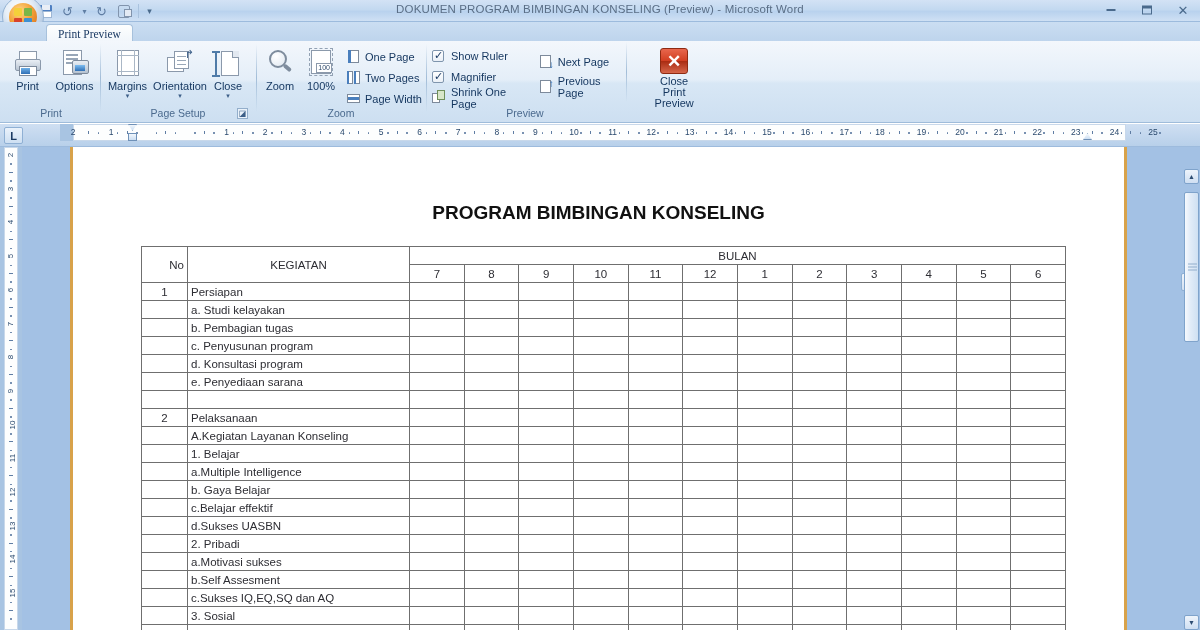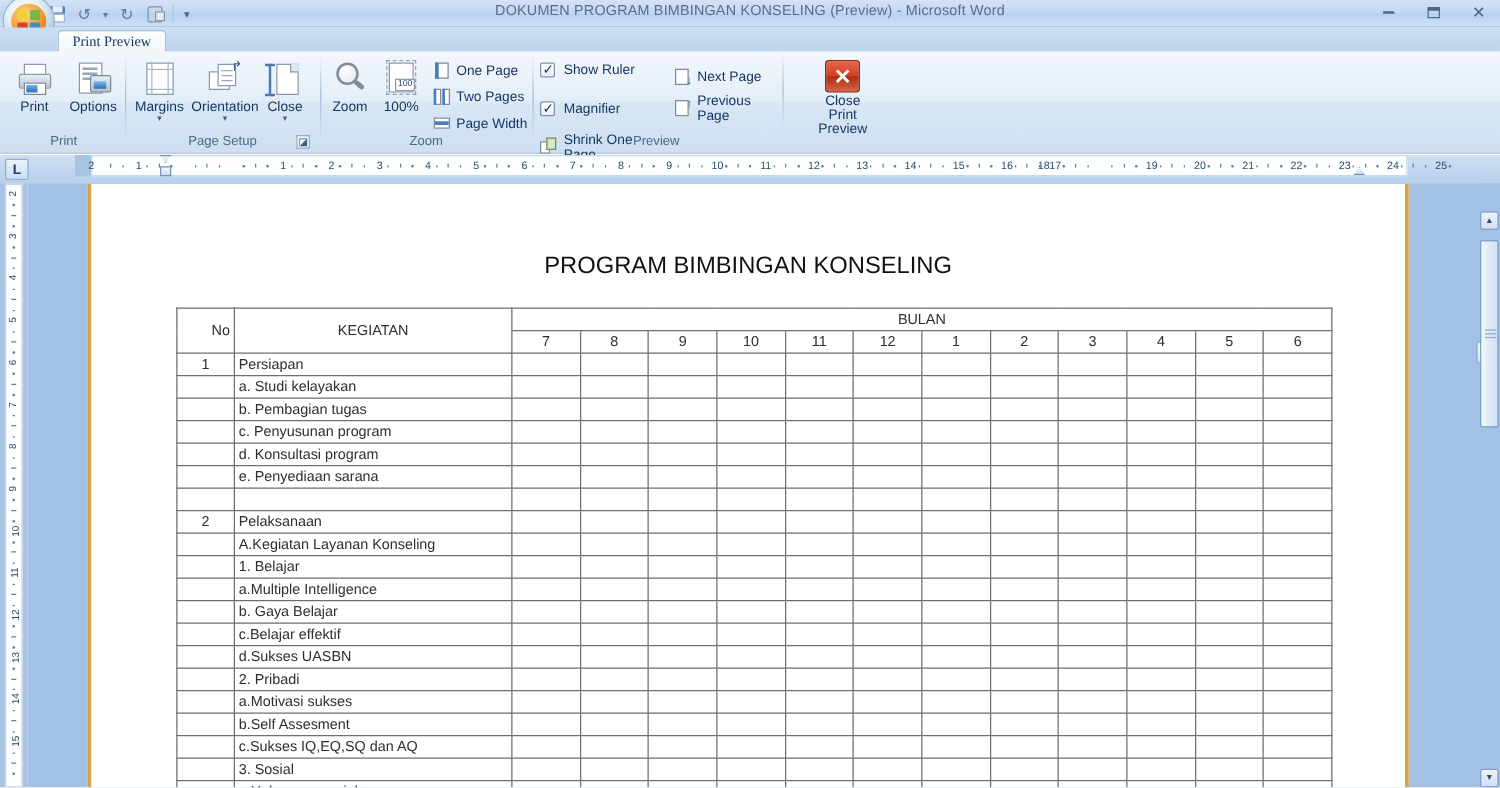--- a/index.html
+++ b/index.html
@@ -212,21 +212,21 @@
   
   .kop-row {
     position: absolute; left: 78px; top: 9px; width: 890px;
     display: flex; align-items: baseline; gap: 28px;
     border-bottom: 1px solid #9b9b9b; padding-bottom: 7px;
   }
   .kop-title { font-size: 21px; color: #1a1a1a; letter-spacing: .4px; font-family: "Liberation Sans", sans-serif;}
   .kop-eq { font-size: 19px; color: #1a1a1a; letter-spacing: -.5px; font-family: "Liberation Sans", sans-serif; white-space: nowrap;}
   .doc-title {
     position: absolute; left: 0; right: 0; top: 55px; text-align: center;
-    font-size: 19px; font-weight: normal; color: #111;
+    font-size: 19px; font-weight: bold; color: #111;
   }
 
   table.sched {
     position: absolute; left: 68px; top: 99px; width: 925px;
     border-collapse: collapse; table-layout: fixed;
     font-size: 11.5px; color: #2d2d33;
   }
   table.sched td, table.sched th {
     border: 1px solid #6f6f6f; height: 18px; padding: 0 3px;
     font-weight: normal; vertical-align: middle; overflow: hidden; white-space: nowrap;
@@ -435,21 +435,21 @@
             <span>Page Width</span>
           </div>
         </div>
       </div>
       <div class="grp-label">Zoom</div>
     </div>
     <div class="grp-div" style="left:426px;"></div>
 
     <div class="grp" style="left:430px; width:270px;">
       <div class="grp-body" style="padding-top:4px; padding-left:2px; gap:12px;">
-        <div style="display:flex; flex-direction:column; gap:12px;">
+        <div style="display:flex; flex-direction:column; gap:2px;">
           <div class="smallbtn">
             <span class="si" style="display:flex;align-items:center;">
                 <span class="chk on"></span>
               </span>
             <span>Show Ruler</span>
           </div>
           <div class="smallbtn">
             <span class="si" style="display:flex;align-items:center;">
                 <span class="chk on"></span>
               </span>
@@ -509,21 +509,21 @@
         <span class="rm" style="left: 436.8px;">8</span>
         <span class="rm" style="left: 475.4px;">9</span>
         <span class="rm" style="left: 514px;">10</span>
         <span class="rm" style="left: 552.6px;">11</span>
         <span class="rm" style="left: 591.2px;">12</span>
         <span class="rm" style="left: 629.8px;">13</span>
         <span class="rm" style="left: 668.4px;">14</span>
         <span class="rm" style="left: 707px;">15</span>
         <span class="rm" style="left: 745.6px;">16</span>
         <span class="rm" style="left: 784.2px;">17</span>
-        <span class="rm" style="left: 775px; text-align: center;">18</span>
+        <span class="rm" style="left: 820px; text-align: center;">18</span>
         <span class="rm" style="left: 861.4px;">19</span>
         <span class="rm" style="left: 900px;">20</span>
         <span class="rm" style="left: 938.6px;">21</span>
         <span class="rm" style="left: 977.2px;">22</span>
         <span class="rm" style="left: 1015.8px;">23</span>
         <span class="rm" style="left: 1054.4px;">24</span>
         <span class="rm" style="left: 1093px;">25</span>
         <span class="rt" style="left: 28px;"></span>
         <span class="rd" style="left: 37.65px;"></span>
         <span class="rd" style="left: 56.95px;"></span>

